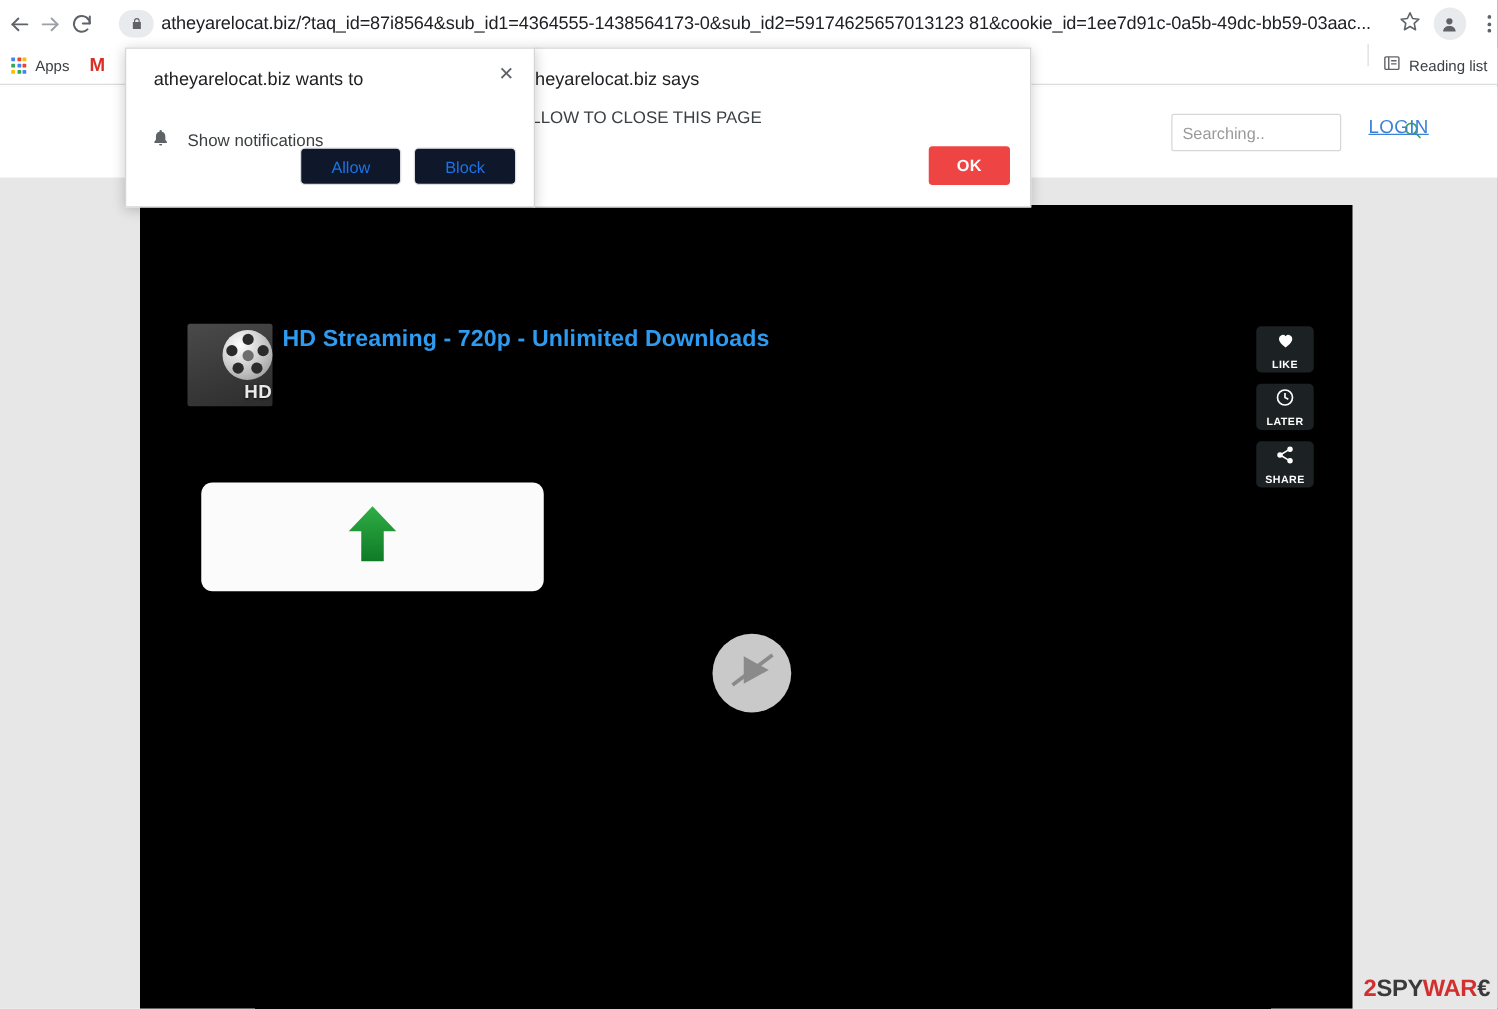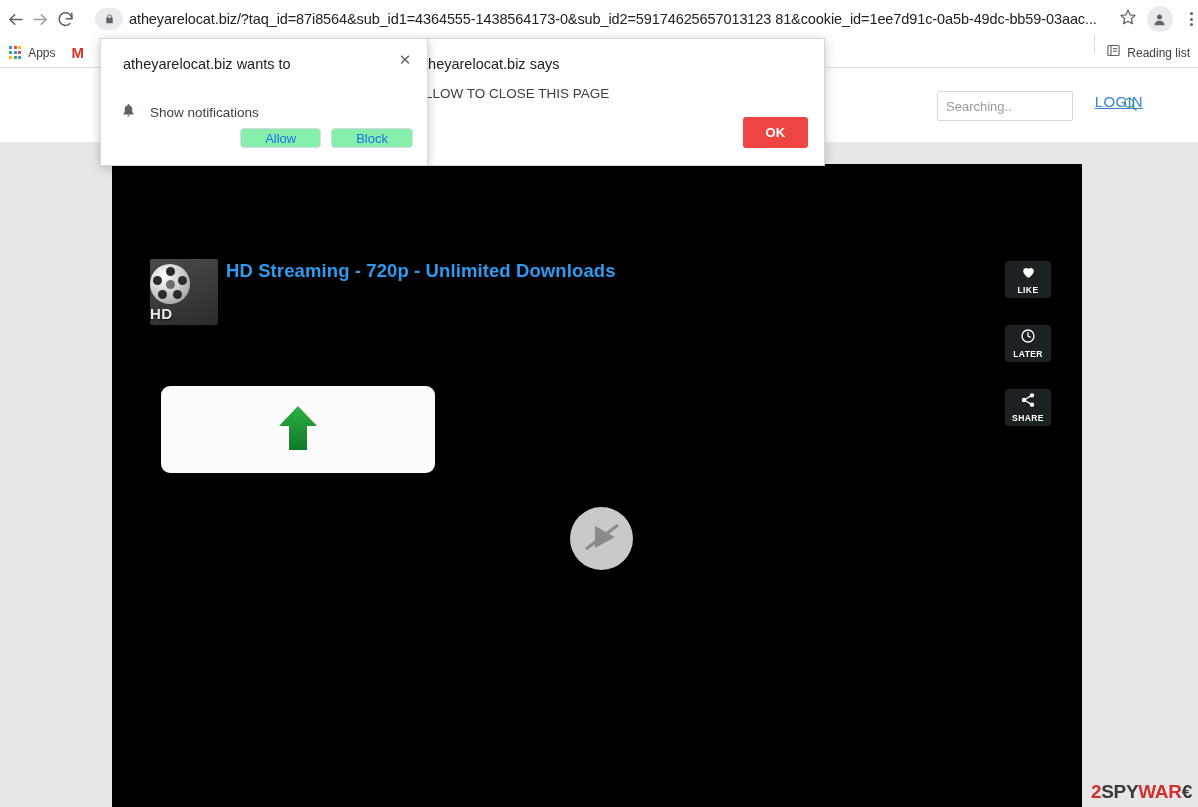--- a/index.html
+++ b/index.html
@@ -86,21 +86,21 @@
   }
 
   
   .video-panel {
     position: absolute; left: 112px; top: 95px; width: 970px; height: 643px;
     background: #000000;
   }
   .vid-logo {
     position: absolute; left: 38px; top: 95px; width: 68px; height: 66px;
     background: linear-gradient(160deg,#4a4a4a,#2c2c2c); border-radius: 2px;
-    display: flex; flex-direction: column; align-items: flex-start; justify-content: center;
+    display: flex; flex-direction: column; align-items: flex-end; justify-content: center;
   }
   .reel {
     width: 40px; height: 40px; border-radius: 50%;
     background: radial-gradient(circle at 35% 30%, #ffffff 0%, #cfcfcf 45%, #8e8e8e 100%);
     position: relative; margin-top: 2px;
   }
   .reel i {
     position: absolute; width: 9px; height: 9px; border-radius: 50%;
     background: #2b2b2b; display: block;
   }
@@ -113,21 +113,21 @@
   .hd-word {
     font-size: 15px; font-weight: bold; color: #e9e9e9; letter-spacing: .5px;
     text-shadow: 0 1px 2px rgba(0,0,0,.9); margin-top: 1px;
   }
   .vid-title {
     position: absolute; left: 114px; top: 96px;
     font-size: 18.5px; color: #2e9bf0; font-weight: bold; letter-spacing: .1px;
     white-space: nowrap;
   }
 
-  .action-stack { position: absolute; right: 31px; top: 97px; display: flex; flex-direction: column; gap: 27px; }
+  .action-stack { position: absolute; right: 31px; top: 97px; display: flex; flex-direction: column; gap: 9px; }
   .action-btn {
     width: 46px; height: 37px; background: #1c2124; border-radius: 4px;
     display: flex; flex-direction: column; align-items: center; justify-content: center;
     color: #ffffff; gap: 1px;
   }
   .action-btn .ab-label { font-size: 8.5px; font-weight: bold; letter-spacing: .4px; }
 
   .white-card {
     position: absolute; left: 49px; top: 222px; width: 274px; height: 87px;
     background: #fbfbfb; border-radius: 9px;
@@ -203,22 +203,22 @@
   .notif-title { position: absolute; left: 22px; top: 17px; font-size: 14.5px; color: #202124; }
   .notif-row { position: absolute; left: 20px; top: 63px; display: flex; align-items: center; gap: 14px; }
   .notif-row-label { font-size: 13.5px; color: #3c4043; }
   .notif-close {
     position: absolute; right: 11px; top: 9px; width: 22px; height: 22px;
     display: flex; align-items: center; justify-content: center;
     font-size: 15px; color: #5f6368; line-height: 1;
   }
   .notif-buttons { position: absolute; right: 14px; bottom: 17px; display: flex; gap: 10px; }
   .notif-btn {
-    min-width: 62px; height: 20px; padding: 0 24px;
-    background: #86efac; border: 1px solid #dadce0; border-radius: 4px;
+    min-width: 62px; height: 30px; padding: 0 24px;
+    background: #0f172a; border: 1px solid #dadce0; border-radius: 4px;
     color: #1a73e8; font-size: 13px; font-family: "Liberation Sans", sans-serif;
   }
 </style>
 </head>
 <body>
 
 <div id="root">
 
   <div class="chrome-toolbar">
     <div class="nav-btn">

